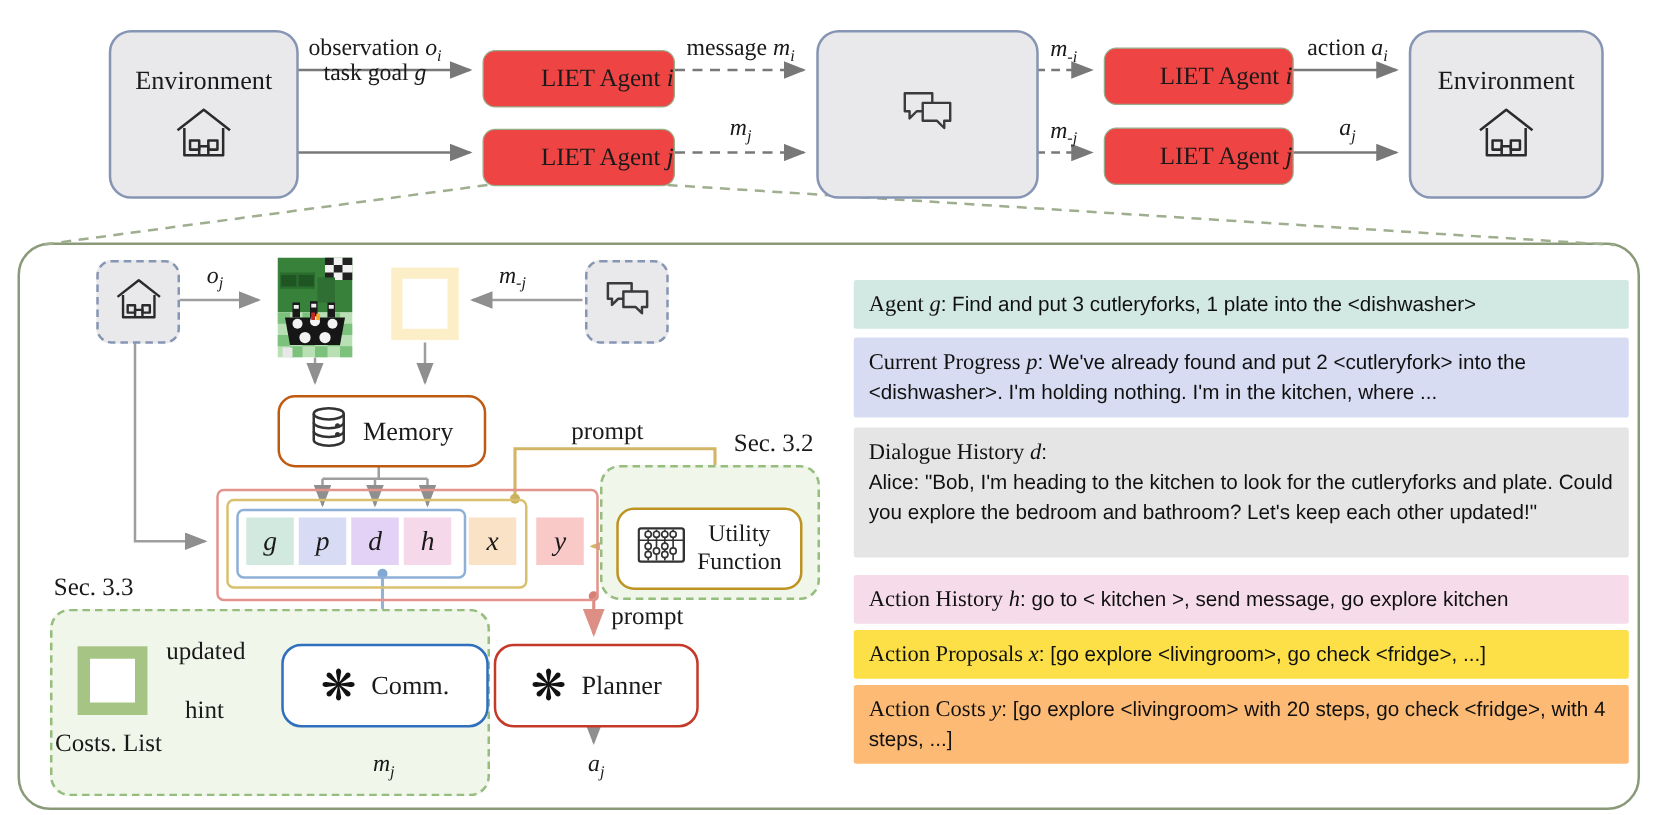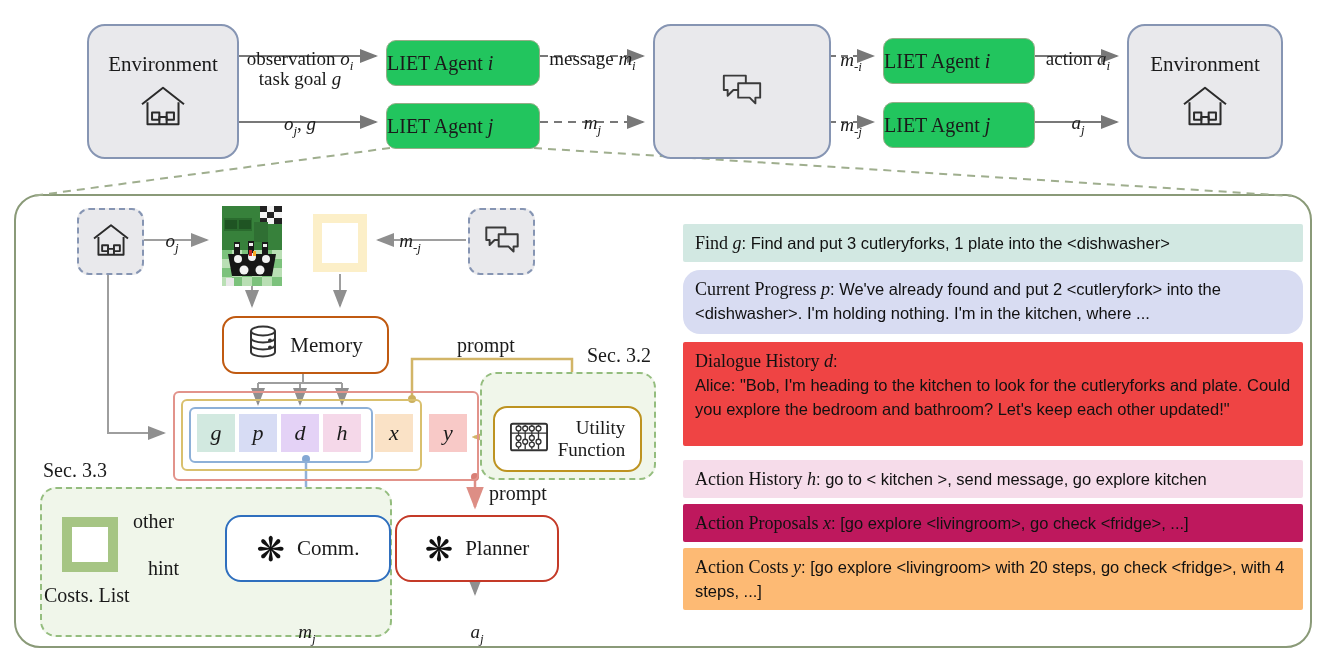--- a/index.html
+++ b/index.html
@@ -4,22 +4,22 @@
 <style>
   html,body{margin:0;padding:0;background:#ffffff;}
   .canvas{position:relative;width:1323px;height:652px;background:#fff;overflow:hidden;
           font-family:"Liberation Serif",serif;color:#1a1a1a;}
   .abs{position:absolute;}
   svg.wires{position:absolute;left:0;top:0;width:1323px;height:652px;pointer-events:none;}
   
   .gray-node{background:#e9e9ec;border:2px solid #8695b3;border-radius:18px;
              display:flex;flex-direction:column;align-items:center;justify-content:center;gap:8px;}
   .gray-node .t{font-size:21px;}
-  .green-node{background:#22c55e;border:1.5px solid #96ad88;border-radius:10px;
-              display:flex;align-items:center;justify-content:flex-start;font-size:20px;}
+  .green-node{background:#ef4444;border:1.5px solid #96ad88;border-radius:10px;
+              display:flex;align-items:center;justify-content:flex-end;font-size:20px;}
   .dash-gray{background:#e9e9ec;border:2px dashed #8695b3;border-radius:12px;
              display:flex;align-items:center;justify-content:center;}
   .panel{border:2.5px solid #8a9a78;border-radius:26px;background:#fff;}
   .memory-box{background:#fff;border:2.5px solid #c05a11;border-radius:14px;
               display:flex;align-items:center;justify-content:center;gap:12px;font-size:21px;}
   .utility-box{background:#fff;border:2.5px solid #bd9321;border-radius:14px;
                display:flex;align-items:center;justify-content:center;gap:10px;font-size:19px;line-height:1.15;}
   .comm-box{background:#fff;border:2.5px solid #2f6fbe;border-radius:16px;
             display:flex;align-items:center;justify-content:center;gap:12px;font-size:21px;}
   .planner-box{background:#fff;border:2.5px solid #c43a28;border-radius:16px;
@@ -31,33 +31,33 @@
   
   .var-box{width:38px;height:38px;display:flex;align-items:center;justify-content:center;
            font-size:22px;font-style:italic;}
   .vg{background:#d2e9e0;} .vp{background:#d7dcf4;} .vd{background:#e4d2f6;}
   .vh{background:#f5d8e9;} .vx{background:#fae2c6;} .vy{background:#f8c9c7;}
   .wrap{border-radius:6px;background:transparent;}
   .wrap.blue{border:2px solid #8db0d8;}
   .wrap.yellow{border:2px solid #d9c06e;}
   .wrap.red{border:2px solid #e2938b;}
   
-  .elabel{font-size:19px;text-align:center;white-space:nowrap;margin-top:20px;}
+  .elabel{font-size:19px;text-align:center;white-space:nowrap;}
   .elabel i{font-style:italic;}
   .elabel sub{font-size:13px;font-style:italic;}
   .small-label{font-size:20px;white-space:nowrap;}
   .sec-label{font-size:20px;white-space:nowrap;}
   
   .info{box-sizing:border-box;width:620px;border-radius:2px;padding:6px 12px;
         font-family:"Liberation Sans",sans-serif;font-size:16.5px;line-height:1.45;color:#111;}
   .info .lbl{font-family:"Liberation Serif",serif;font-size:18px;}
   .info .lbl i{font-style:italic;}
   .info .content{white-space:pre-line;margin-top:14px;}
-  .c-goal{background:#d2e8e2;} .c-prog{background:#d8dcf2;} .c-dlg{background:#ef4444;}
-  .c-ah{background:#f6dcea;} .c-ap{background:#be185d;} .c-ac{background:#fdba74;}
+  .c-goal{background:#d2e8e2;} .c-prog{background:#d8dcf2;} .c-dlg{background:#e5e5e5;}
+  .c-ah{background:#f6dcea;} .c-ap{background:#fde047;} .c-ac{background:#fdba74;}
 </style>
 </head>
 <body>
 
 <div class="canvas">
 
   <div class="abs panel" style="left:14px;top:194px;width:1294px;height:450px;"></div>
 
   <svg class="wires">
     <defs>
@@ -165,23 +165,20 @@
         <path d="M21,43 v-8 h8 v8"></path>
       </svg>
     </span>
   </div>
 
   <div class="abs elabel" style="left:225px;top:28px;width:150px;">
     <span>observation </span><i>o</i><sub>i</sub>
   </div>
   <div class="abs elabel" style="left:225px;top:48px;width:150px;">
     <span>task goal </span><i>g</i>
-  </div>
-  <div class="abs elabel" style="left:225px;top:93px;width:150px;">
-    <i>o</i><sub>j</sub><span>, </span><i>g</i>
   </div>
   <div class="abs elabel" style="left:535px;top:28px;width:115px;">
     <span>message </span><i>m</i><sub>i</sub>
   </div>
   <div class="abs elabel" style="left:535px;top:92px;width:115px;">
     <i>m</i><sub>j</sub>
   </div>
   <div class="abs elabel" style="left:815px;top:29px;width:72px;">
     <i>m</i><sub>-i</sub>
   </div>
@@ -330,56 +327,56 @@
             <circle cx="30" cy="6" r="2.6"></circle>
           <circle cx="9" cy="16" r="2.6"></circle>
             <circle cx="9" cy="23" r="2.6"></circle>
             <circle cx="16" cy="20" r="2.6"></circle>
           <circle cx="23" cy="16" r="2.6"></circle>
             <circle cx="23" cy="23" r="2.6"></circle>
             <circle cx="30" cy="20" r="2.6"></circle>
         </g>
       </svg>
     </span>
-    <span style="text-align:right;">
+    <span style="text-align:center;">
       <span>Utility</span><br><span>Function</span>
     </span>
   </div>
 
   <div class="abs small-label" style="left:457px;top:334px;">prompt</div>
   <div class="abs small-label" style="left:233px;top:482px;">prompt</div>
   <div class="abs small-label" style="left:489px;top:482px;">prompt</div>
 
   <div class="abs sec-label" style="left:43px;top:459px;">Sec. 3.3</div>
   <div class="abs green-dash" style="left:40px;top:487px;width:348px;height:146px;"></div>
   <div class="abs know-sq" style="left:62px;top:517px;width:56px;height:55px;"></div>
   <div class="abs small-label" style="left:44px;top:584px;">Costs. List</div>
-  <div class="abs small-label" style="left:133px;top:510px;">other</div>
+  <div class="abs small-label" style="left:133px;top:510px;">updated</div>
   <div class="abs small-label" style="left:148px;top:557px;">hint</div>
 
   <div class="abs comm-box" style="left:225px;top:515px;width:162px;height:63px;">
     <span class="openai">❋</span>
     <span>Comm.</span>
   </div>
   <div class="abs planner-box" style="left:395px;top:515px;width:160px;height:63px;">
     <span class="openai">❋</span>
     <span>Planner</span>
   </div>
 
   <div class="abs elabel" style="left:285px;top:601px;width:44px;">
     <i>m</i><sub>j</sub>
   </div>
   <div class="abs elabel" style="left:455px;top:601px;width:44px;">
     <i>a</i><sub>j</sub>
   </div>
 
   <div class="abs info c-goal" style="left:683px;top:224px;min-height:38px;">
-    <span class="lbl"><span>Find</span> <i>g</i></span><span class="content">: Find and put 3 cutleryforks, 1 plate into the &lt;dishwasher&gt;</span>
-  </div>
-  <div class="abs info c-prog" style="left:683px;top:270px;min-height:64px;border-radius:17px;">
+    <span class="lbl"><span>Agent</span> <i>g</i></span><span class="content">: Find and put 3 cutleryforks, 1 plate into the &lt;dishwasher&gt;</span>
+  </div>
+  <div class="abs info c-prog" style="left:683px;top:270px;min-height:64px;">
     <span class="lbl"><span>Current Progress</span> <i>p</i></span><span class="content">:  We've already found and put 2 &lt;cutleryfork&gt; into the &lt;dishwasher&gt;. I'm holding nothing. I'm in the kitchen, where ...</span>
   </div>
   <div class="abs info c-dlg" style="left:683px;top:342px;min-height:104px;">
     <span class="lbl"><span>Dialogue History</span> <i>d</i></span><span class="content">:
 Alice: "Bob, I'm heading to the kitchen to look for the cutleryforks and plate. Could you explore the bedroom and bathroom? Let's keep each other updated!"</span>
   </div>
   <div class="abs info c-ah" style="left:683px;top:460px;min-height:38px;">
     <span class="lbl"><span>Action History</span> <i>h</i></span><span class="content">: go to &lt; kitchen &gt;, send message, go explore kitchen</span>
   </div>
   <div class="abs info c-ap" style="left:683px;top:504px;min-height:38px;">

